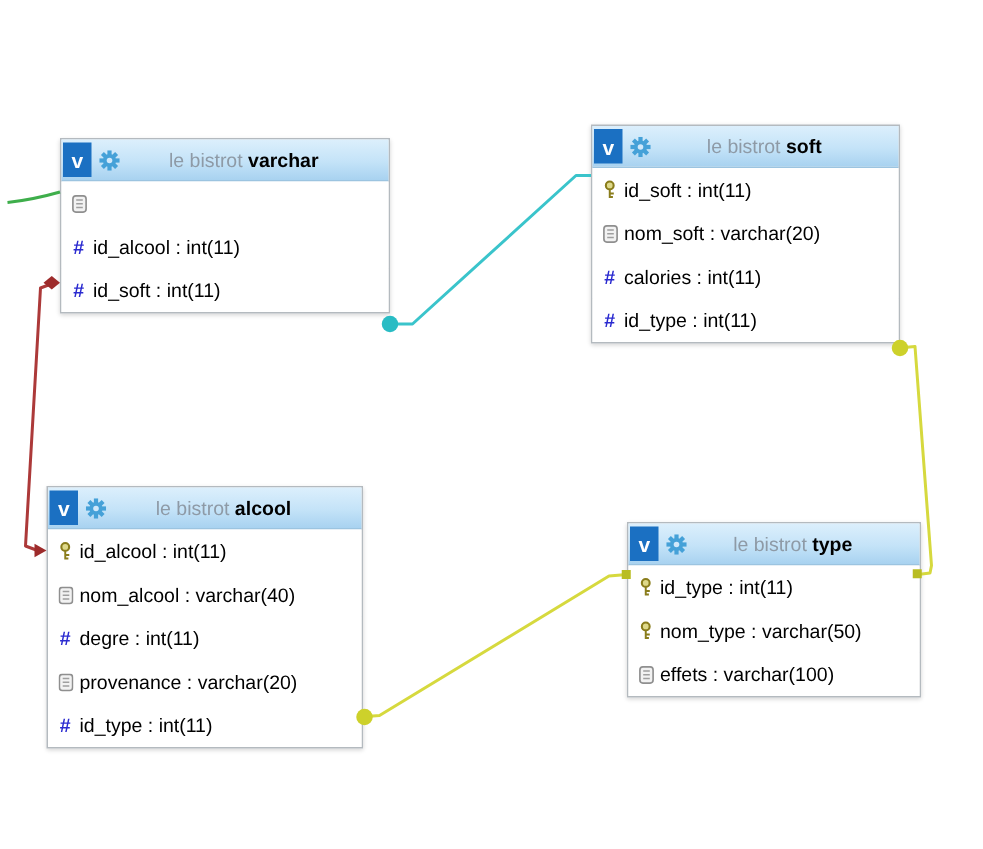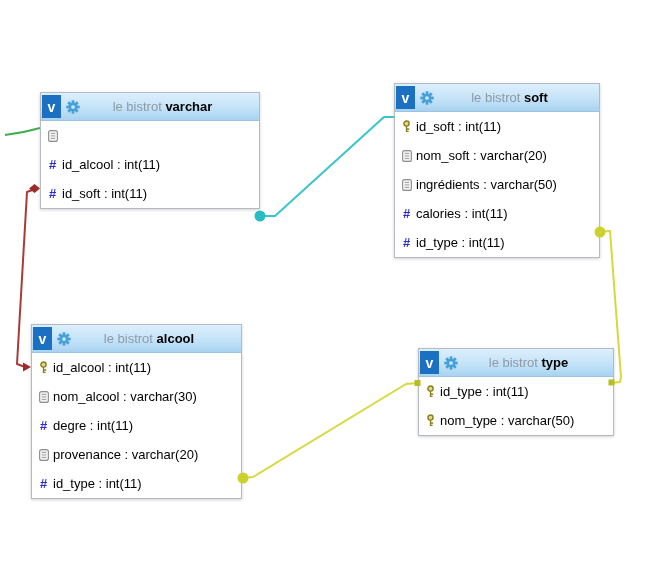--- a/index.html
+++ b/index.html
@@ -122,29 +122,20 @@
         <span class="ficon">
           <svg width="10" height="12" viewBox="0 0 10 12">
             <rect x="0.6" y="0.6" width="8.8" height="10.8" rx="2" fill="#f2f2f2" stroke="#8f8f8f" stroke-width="1.1"></rect>
             <path d="M2.8 3.4 H7.2 M2.8 5.9 H7.2 M2.8 8.4 H7.2" stroke="#9f9f9f" stroke-width="1"></path>
           </svg>
         </span>
         <span class="flabel">nom_soft : varchar(20)</span>
       </div>
       <div class="frow">
         <span class="ficon">
-          <svg width="10" height="12" viewBox="0 0 10 12">
-            <rect x="0.6" y="0.6" width="8.8" height="10.8" rx="2" fill="#f2f2f2" stroke="#8f8f8f" stroke-width="1.1"></rect>
-            <path d="M2.8 3.4 H7.2 M2.8 5.9 H7.2 M2.8 8.4 H7.2" stroke="#9f9f9f" stroke-width="1"></path>
-          </svg>
-        </span>
-        <span class="flabel">ingrédients : varchar(50)</span>
-      </div>
-      <div class="frow">
-        <span class="ficon">
           <span class="hashglyph">#</span>
         </span>
         <span class="flabel">calories : int(11)</span>
       </div>
       <div class="frow">
         <span class="ficon">
           <span class="hashglyph">#</span>
         </span>
         <span class="flabel">id_type : int(11)</span>
       </div>
@@ -175,21 +166,21 @@
         </span>
         <span class="flabel">id_alcool : int(11)</span>
       </div>
       <div class="frow">
         <span class="ficon">
           <svg width="10" height="12" viewBox="0 0 10 12">
             <rect x="0.6" y="0.6" width="8.8" height="10.8" rx="2" fill="#f2f2f2" stroke="#8f8f8f" stroke-width="1.1"></rect>
             <path d="M2.8 3.4 H7.2 M2.8 5.9 H7.2 M2.8 8.4 H7.2" stroke="#9f9f9f" stroke-width="1"></path>
           </svg>
         </span>
-        <span class="flabel">nom_alcool : varchar(30)</span>
+        <span class="flabel">nom_alcool : varchar(40)</span>
       </div>
       <div class="frow">
         <span class="ficon">
           <span class="hashglyph">#</span>
         </span>
         <span class="flabel">degre : int(11)</span>
       </div>
       <div class="frow">
         <span class="ficon">
           <svg width="10" height="12" viewBox="0 0 10 12">
@@ -233,15 +224,24 @@
         <span class="flabel">id_type : int(11)</span>
       </div>
       <div class="frow">
         <span class="ficon">
           <svg width="9" height="13" viewBox="0 0 9 13">
             <circle cx="4.5" cy="3.6" r="2.6" fill="#ded98a" stroke="#8a7d1c" stroke-width="1.4"></circle>
             <path d="M4.5 6.3 L4.5 12 M4.5 9 L7.2 9 M4.5 11.3 L6.6 11.3" stroke="#8a7d1c" stroke-width="1.3" fill="none"></path>
           </svg>
         </span>
         <span class="flabel">nom_type : varchar(50)</span>
+      </div>
+      <div class="frow">
+        <span class="ficon">
+          <svg width="10" height="12" viewBox="0 0 10 12">
+            <rect x="0.6" y="0.6" width="8.8" height="10.8" rx="2" fill="#f2f2f2" stroke="#8f8f8f" stroke-width="1.1"></rect>
+            <path d="M2.8 3.4 H7.2 M2.8 5.9 H7.2 M2.8 8.4 H7.2" stroke="#9f9f9f" stroke-width="1"></path>
+          </svg>
+        </span>
+        <span class="flabel">effets : varchar(100)</span>
       </div>
     </div>
   </div>
 
 </body></html>

